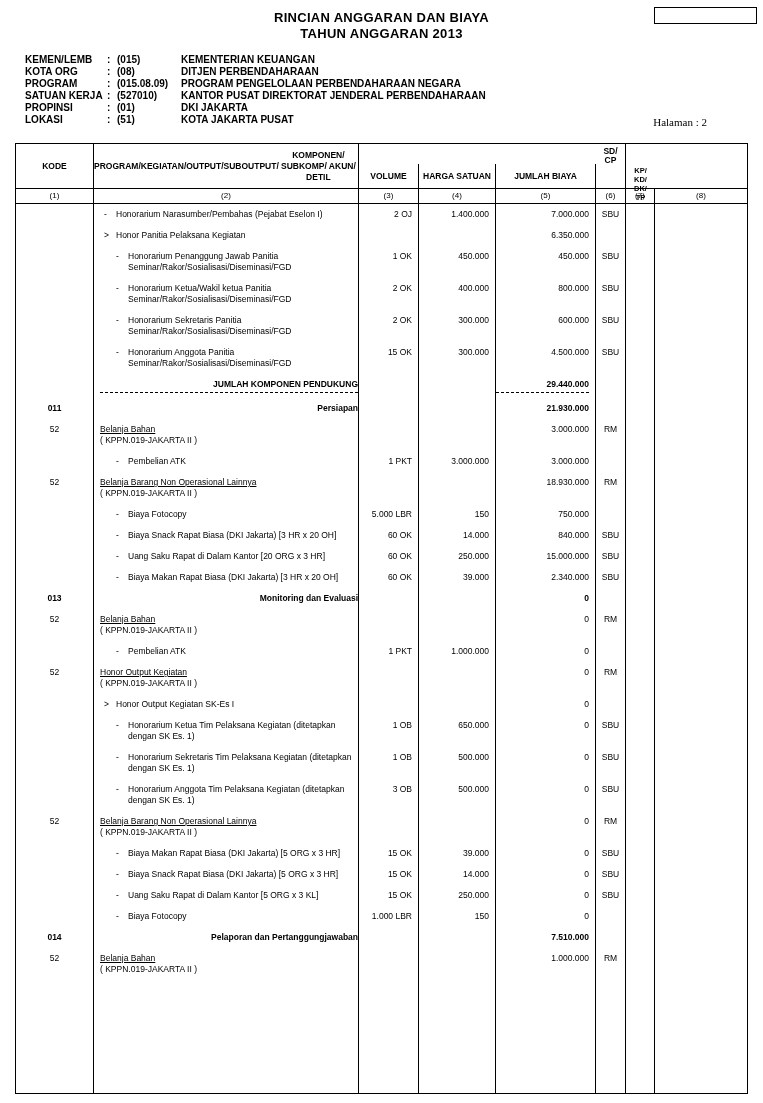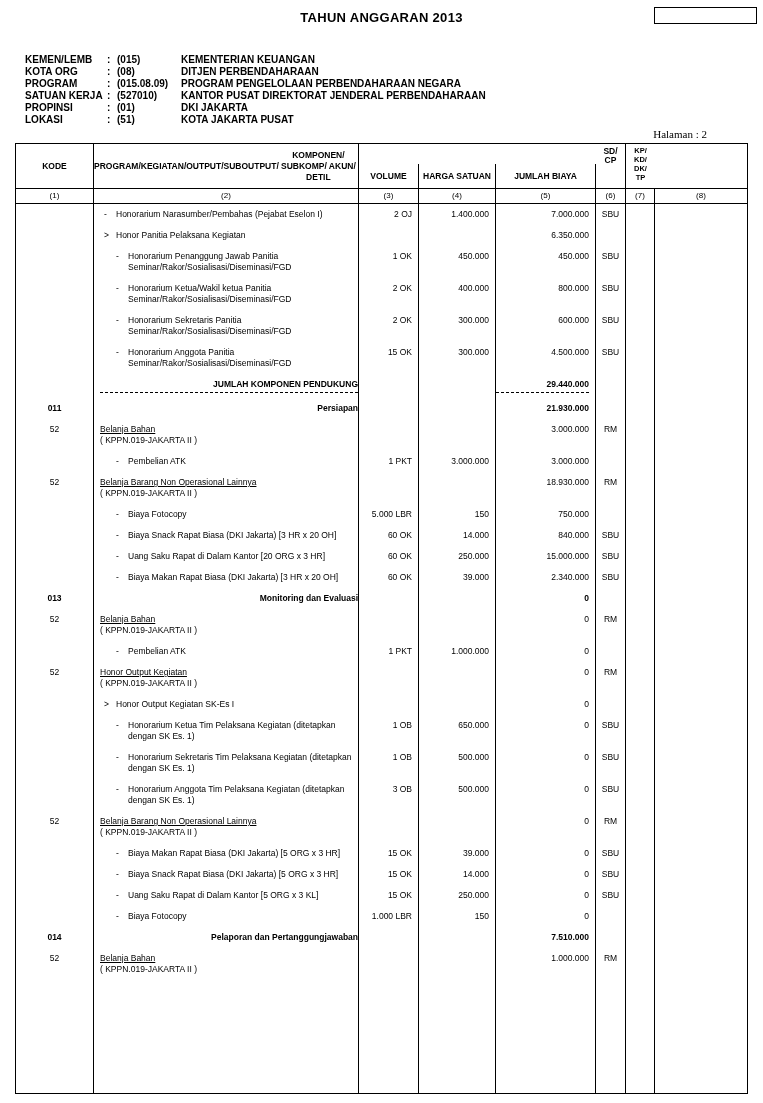--- a/index.html
+++ b/index.html
@@ -12,40 +12,40 @@
     position:absolute; top:10px; left:0; right:0; text-align:center;
     font-weight:bold; font-size:13px; line-height:16px; letter-spacing:.3px;
   }
   .corner-box {
     position:absolute; top:7px; right:6px; width:103px; height:17px;
     border:1px solid #000; background:#fff;
   }
   .meta { position:absolute; top:54px; left:25px; font-size:10px; font-weight:bold; }
   .meta-row { display:grid; grid-template-columns:82px 10px 64px auto; line-height:12px; }
   .page-label {
-    position:absolute; top:128px; right:56px;
+    position:absolute; top:116px; right:56px;
     font-family:"Liberation Serif", serif; font-size:11px;
   }
   .budget-table {
     position:absolute; top:143px; left:15px; right:15px; bottom:9px;
     border:1px solid #000; display:flex; flex-direction:column;
     font-size:8.5px; overflow:hidden;
   }
   .grid8 { display:grid; grid-template-columns:78px 265px 60px 77px 100px 30px 29px 1fr; }
   .grid8 > :not(:last-child) { border-right:1px solid #000; }
   
   .thead { grid-template-rows:20px 24px; border-bottom:1px solid #000; font-weight:bold; text-align:center; }
   .thead .h-kode { grid-column:1; grid-row:1/3; display:flex; align-items:center; justify-content:center; }
   .thead .h-prog { grid-column:2; grid-row:1/3; display:flex; flex-direction:row; align-items:center; justify-content:center; line-height:11px; }
   .thead .h-perh { grid-column:3/6; grid-row:1; border-bottom:1px solid #000; padding-top:5px; }
   .thead .h-vol   { grid-column:3; grid-row:2; padding-top:7px; }
   .thead .h-harga { grid-column:4; grid-row:2; padding-top:7px; }
   .thead .h-jumlah{ grid-column:5; grid-row:2; padding-top:7px; }
   .thead .h-sdcp  { grid-column:6; grid-row:1/3; padding-top:3px; line-height:9px; }
-  .thead .h-kp    { grid-column:7; grid-row:1/3; padding-top:2px; font-size:7.5px; line-height:9px; }
+  .thead .h-kp    { grid-column:7; grid-row:1/3; padding-top:2px; font-size:7.5px; line-height:9px;margin-top:20px; }
   .thead .h-alokasi { grid-column:8; grid-row:1/3; padding-top:3px; line-height:10px; }
   .tnums { border-bottom:1px solid #000; font-size:8px; }
   .tnums > div { text-align:center; line-height:14px; height:14px; }
   
   .tbody { flex:0 0 auto; }
   .trow .td { padding-top:5px; padding-bottom:5px; line-height:11px; }
   .c-kode { text-align:center; }
   .c-desc { display:flex; }
   .ind0 { padding-left:6px; }
   .ind1 { padding-left:10px; }
@@ -62,20 +62,21 @@
   .tfill { flex:1 1 auto; }
 </style>
 </head>
 <body>
 
 <div class="sheet">
 
   <div class="corner-box"></div>
 
   <div class="doc-title">
+    <div>RINCIAN ANGGARAN DAN BIAYA</div>
     <div>TAHUN ANGGARAN 2013</div>
   </div>
 
   <div class="meta" id="meta">
       <div class="meta-row">
         <div>KEMEN/LEMB</div>
         <div>:</div>
         <div>(015)</div>
         <div>KEMENTERIAN KEUANGAN</div>
       </div>

